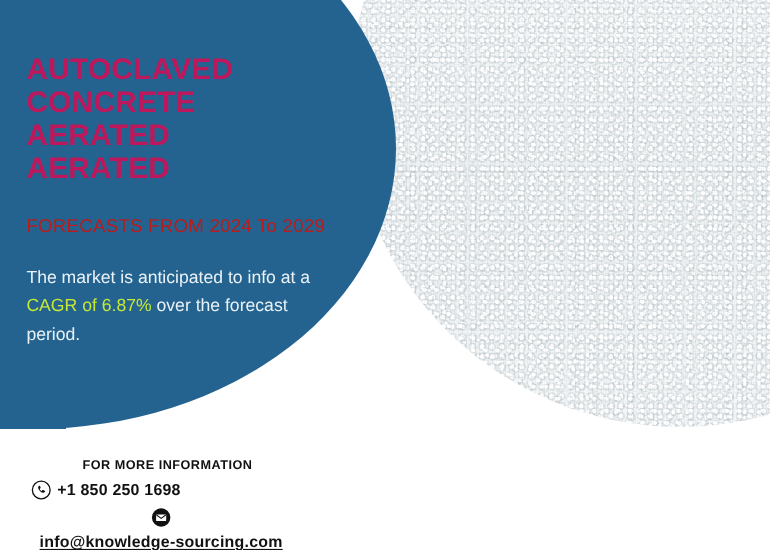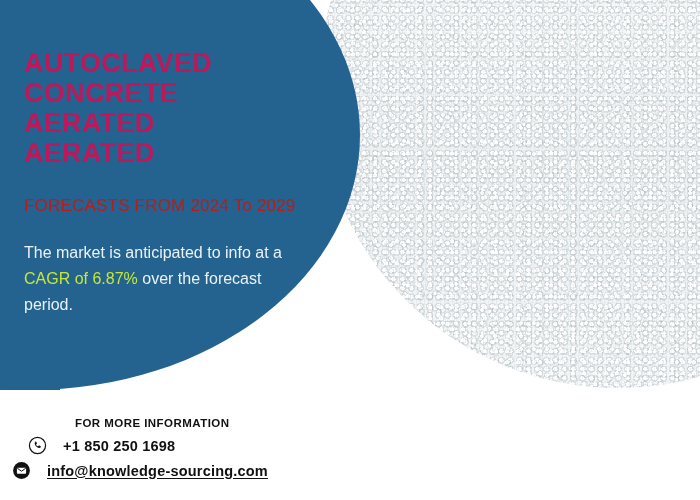--- a/index.html
+++ b/index.html
@@ -73,23 +73,23 @@
     color:#eaf2f7;font-size:16px;line-height:26px;
   }
   .cagr{color:#c5e836;font-weight:normal;}
 
   
   .footer{position:absolute;left:0;bottom:0;width:700px;height:100px;}
   .fmi{
     position:absolute;left:30px;top:17px;
     color:#111;font-weight:bold;font-size:11.5px;letter-spacing:.45px;margin-left:45px;
   }
-  .contact-row{position:absolute;display:flex;align-items:center;gap:16px;}
+  .contact-row{position:absolute;display:flex;align-items:center;gap:5px;}
   .row-phone{left:28px;top:36px;}
-  .row-mail{left:12px;top:61px;}
+  .row-mail{left:36px;top:61px;flex-direction:column;}
   .contact-text{color:#111;font-size:14.5px;font-weight:bold;letter-spacing:.2px;}
   .contact-text.link{text-decoration:underline;text-underline-offset:2px;font-weight:bold;}
   .ico{width:19px;height:19px;flex:0 0 19px;display:block;}
 </style>
 </head>
 <body>
 
 <div id="card">
 
   <div class="photo-circle">

